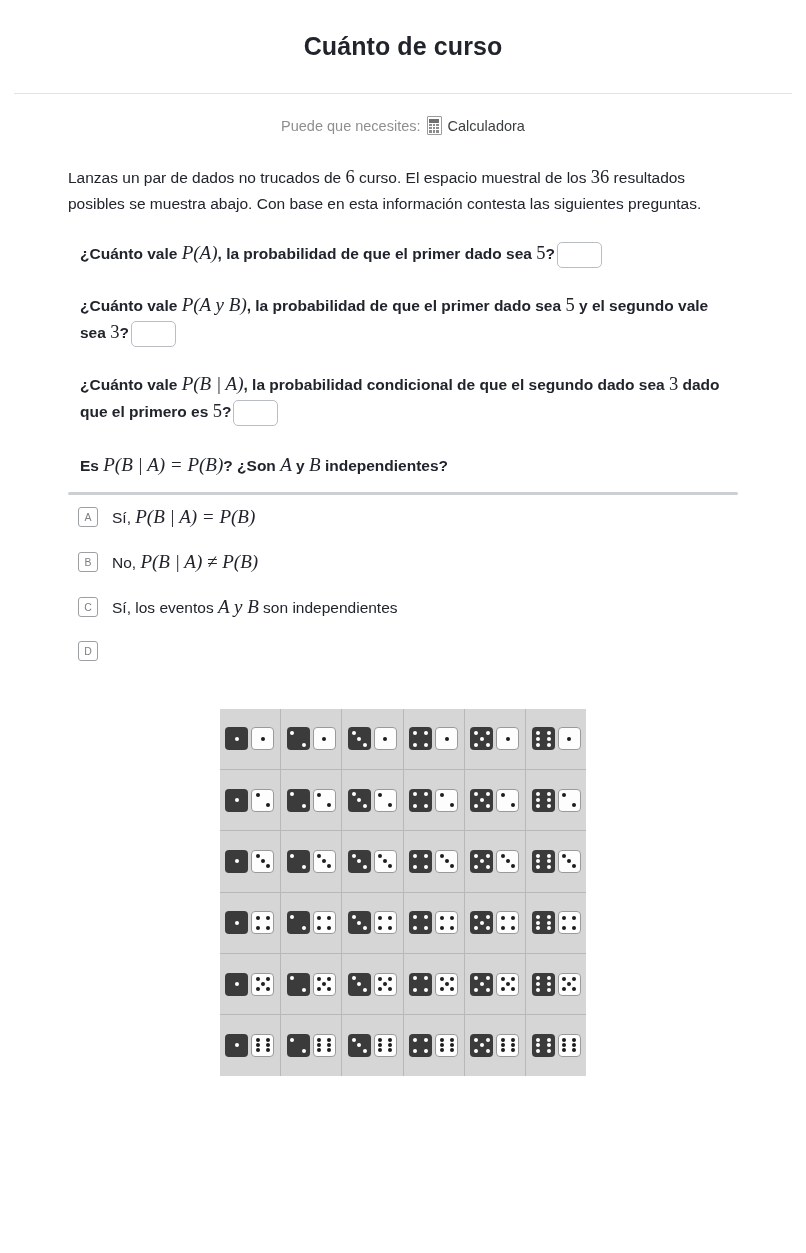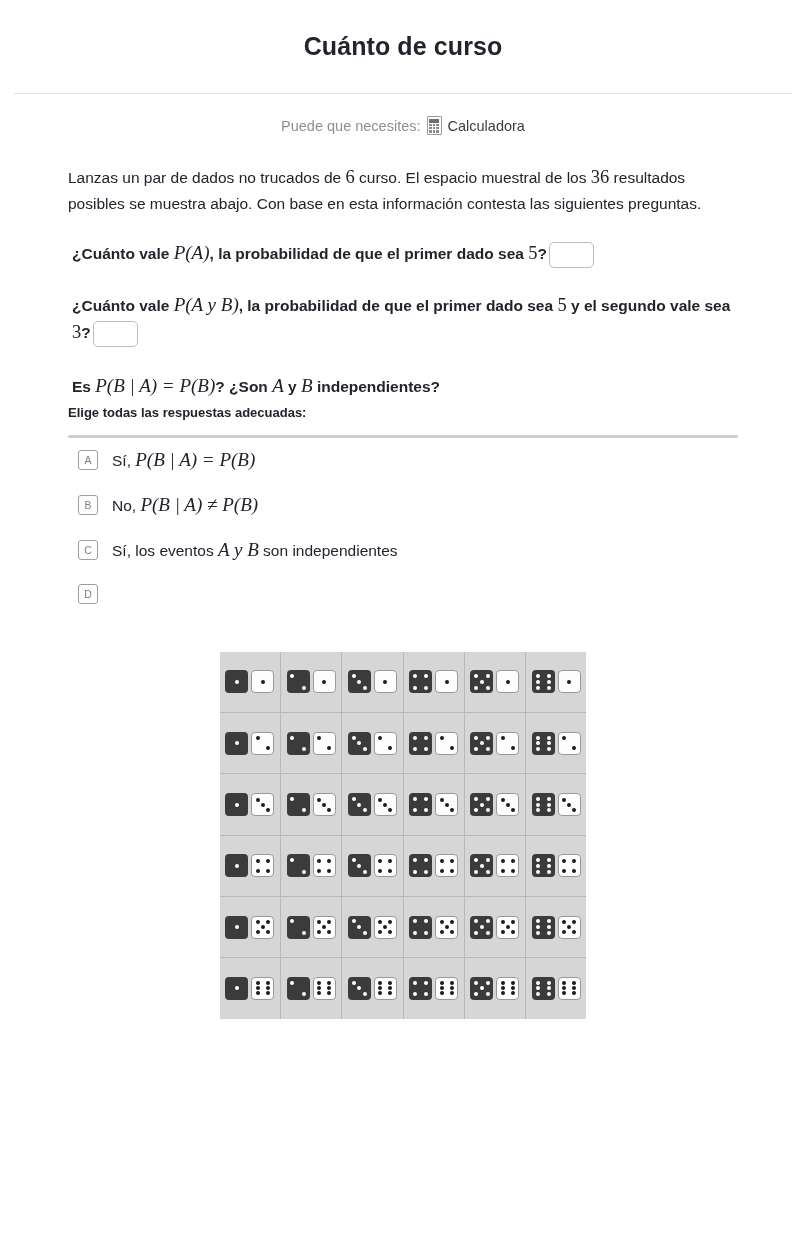--- a/index.html
+++ b/index.html
@@ -87,21 +87,21 @@
     font-size: 15.5px;
     line-height: 25.5px;
     color: #21242c;
     margin: 0;
   }
   .q {
     font-size: 15.5px;
     line-height: 27px;
     font-weight: bold;
     color: #21242c;
-    margin: 4px;
+    margin: 12px;
   }
   .q-block { margin-top: 23px; }
   .mi {
     font-family: "Liberation Serif", serif;
     font-style: italic;
     font-weight: normal;
     font-size: 19px;
   }
   .mn {
     font-family: "Liberation Serif", serif;
@@ -245,24 +245,26 @@
 
   <div class="q-block">
     <p class="q"><span>¿Cuánto vale </span><span class="mi">P(A)</span><span>, la probabilidad de que el primer dado sea </span><span class="mn">5</span><span>?</span><input class="ans-input" type="text" placeholder="" style=""></p>
   </div>
 
 
   <div class="q-block">
     <p class="q"><span>¿Cuánto vale </span><span class="mi">P(A y B)</span><span>, la probabilidad de que el primer dado sea </span><span class="mn">5</span><span> y el segundo vale sea </span><span class="mn">3</span><span>?</span><input class="ans-input" type="text" placeholder="" style=""></p>
   </div>
 
+  <div class="q-block">
+    <p class="q"><span>¿Cuánto vale </span><span class="mi">P(B | A)</span><span>, la probabilidad condicional de que el segundo dado sea </span><span class="mn">3</span><span> dado que el primero es </span><span class="mn">5</span><span>?</span><input class="ans-input" type="text" placeholder="" style=""></p>
+  </div>
 
   <div class="choice-intro">
     <p class="q"><span>Es </span><span class="mi">P(B | A) = P(B)</span><span>? ¿Son </span><span class="mi">A</span><span> y </span><span class="mi">B</span><span> independientes?</span></p>
-    <div class="choice-sub">Elige todas las respuestas adecuadas:</div>
   </div>
 
   <div class="choices-rule"></div>
 
   <div class="choices">
 
     <div class="choice">
       <span class="choice-letter">A</span>
       <span class="choice-text"><span>Sí, </span><span class="mi">P(B | A) = P(B)</span><span></span></span>
     </div>

